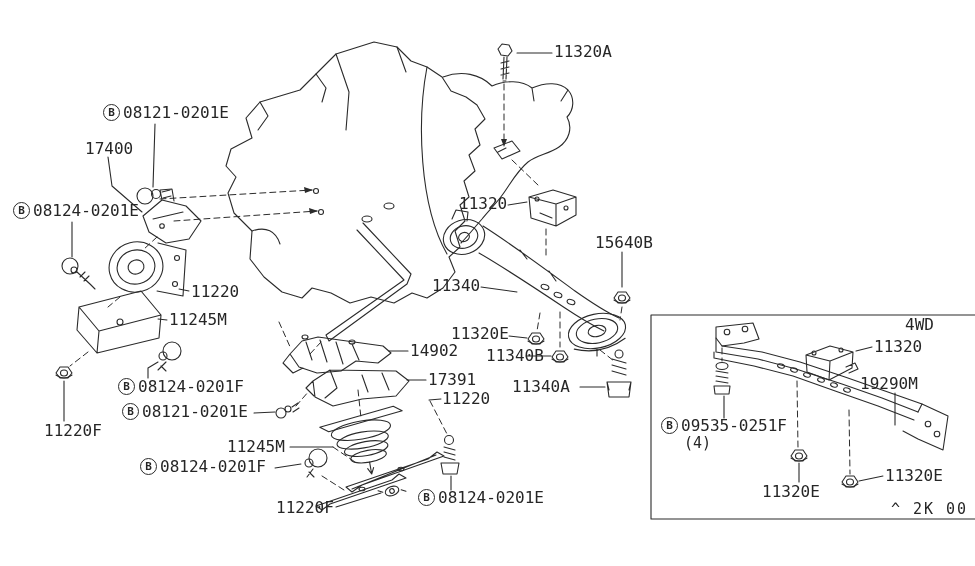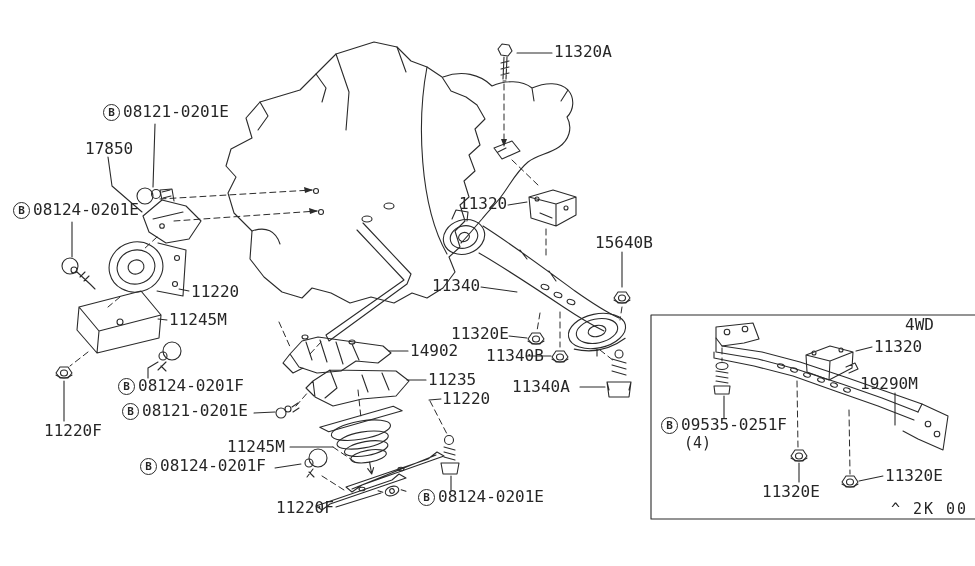--- a/index.html
+++ b/index.html
@@ -3,21 +3,21 @@
 <meta charset="utf-8">
 <style>
   html,body{margin:0;padding:0;background:#fff;}
   .stage{position:relative;width:975px;height:566px;background:#ffffff;overflow:hidden;
          font-family:"DejaVu Sans Mono","Liberation Mono",monospace;color:#262626;}
   .art{position:absolute;left:0;top:0;}
   .art path,.art circle,.art ellipse{fill:none;stroke:#2b2b2b;stroke-width:1.1;
          stroke-linecap:round;stroke-linejoin:round;}
   .art .dash{stroke-dasharray:6 4;stroke-width:1;}
   .art .arrow{fill:#2b2b2b;stroke:none;}
-  .lbl{position:absolute;display:flex;align-items:flex-start;gap:3px;line-height:1;
+  .lbl{position:absolute;display:flex;align-items:flex-end;gap:3px;line-height:1;
        font-size:16px;letter-spacing:0;white-space:nowrap;}
   .bc{width:17px;height:17px;border:1.5px solid #2b2b2b;border-radius:50%;
       display:flex;align-items:center;justify-content:center;font-size:11px;
       font-weight:bold;flex:none;box-sizing:border-box;}
   .qty{font-size:15px;}
   .code{font-size:15px;letter-spacing:2px;}
 </style>
 </head>
 <body>
 
@@ -289,21 +289,21 @@
   <path class="arrow" d="M313,190 L304,187 L305,193 Z
        M318,211 L309,208 L310,214 Z
        M504,147 L501,139 L507,139 Z"></path>
 </svg>
 
 <div class="lbl" style="left:103px;top:104px">
   <span class="bc">B</span>
   <span>08121-0201E</span>
 </div>
 <div class="lbl" style="left:85px;top:141px">
-  <span>17850</span>
+  <span>17400</span>
 </div>
 <div class="lbl" style="left:13px;top:202px">
   <span class="bc">B</span>
   <span>08124-0201E</span>
 </div>
 <div class="lbl" style="left:554px;top:44px">
   <span>11320A</span>
 </div>
 <div class="lbl" style="left:459px;top:196px">
   <span>11320</span>
@@ -323,21 +323,21 @@
 <div class="lbl" style="left:451px;top:326px">
   <span>11320E</span>
 </div>
 <div class="lbl" style="left:410px;top:343px">
   <span>14902</span>
 </div>
 <div class="lbl" style="left:486px;top:348px">
   <span>11340B</span>
 </div>
 <div class="lbl" style="left:428px;top:372px">
-  <span>11235</span>
+  <span>17391</span>
 </div>
 <div class="lbl" style="left:442px;top:391px">
   <span>11220</span>
 </div>
 <div class="lbl" style="left:118px;top:378px">
   <span class="bc">B</span>
   <span>08124-0201F</span>
 </div>
 <div class="lbl" style="left:122px;top:403px">
   <span class="bc">B</span>

